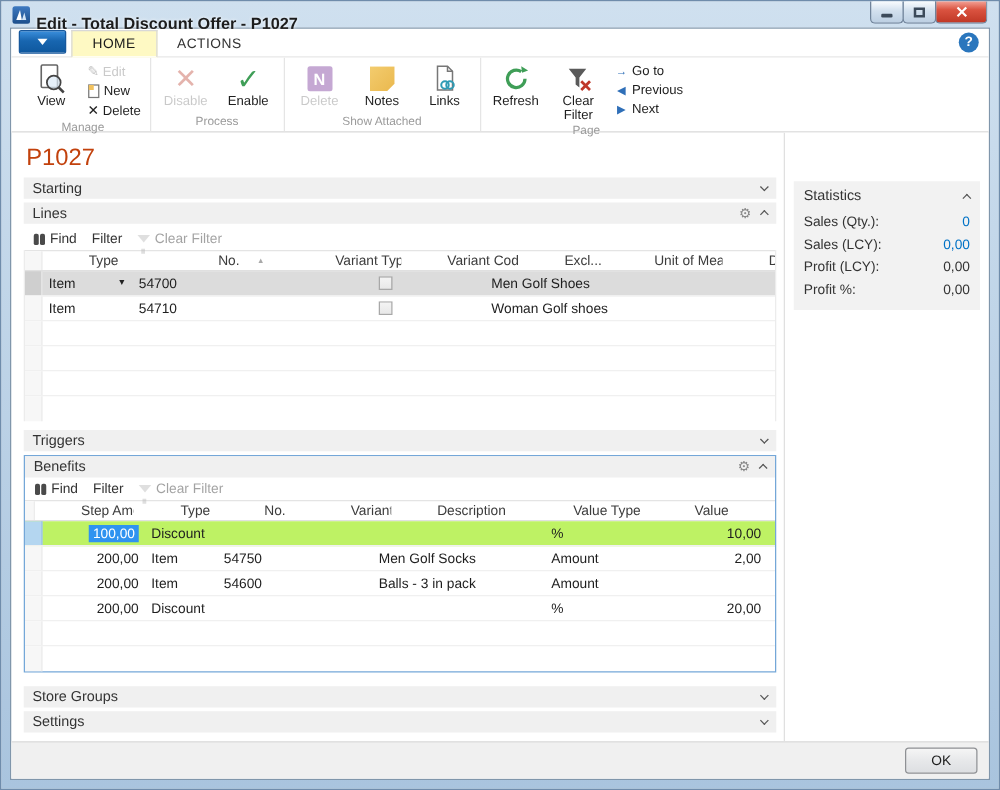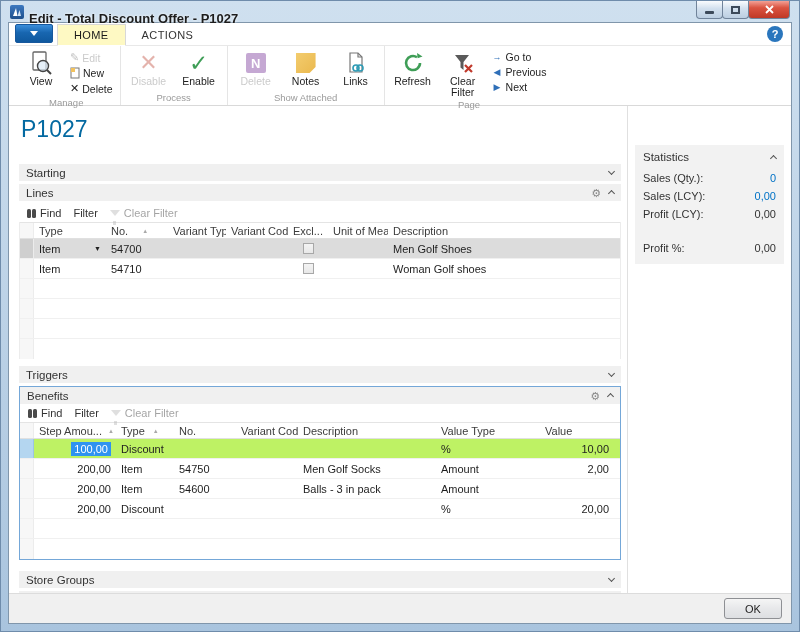--- a/index.html
+++ b/index.html
@@ -46,37 +46,37 @@
   .x-glyph { color:#c4584a; font-size:22px; font-weight:bold; line-height:22px; }
   .del-glyph { font-size:11px; color:#222; font-weight:bold; }
   .pencil-glyph { font-size:11px; color:#777; }
   .note-icon { width:20px; height:20px; background:linear-gradient(135deg,#f3cc6e,#eab84e);
                clip-path:polygon(0 0,100% 0,100% 70%,70% 100%,0 100%); }
   .onenote-icon { width:20px; height:20px; background:#8040a0; color:#fff; font-weight:bold; font-size:13px;
                   display:flex; align-items:center; justify-content:center; border-radius:2px; }
   
   .content { flex:1; display:flex; overflow:hidden; }
   .main { flex:1; padding:0 6px 0 10px; overflow:hidden; }
-  .page-title { font-size:23px; color:#0369a1; margin:10px 0 21px 2px; }
+  .page-title { font-size:19px; color:#c2410c; margin:10px 0 4px 2px; }
   .secbar { height:17px; background:#f0f0f0; display:flex; align-items:center; padding:0 7px; margin-bottom:3px; font-size:11.5px; color:#333; }
   .secbar .sp { flex:1; }
   .chev { display:inline-block; width:5px; height:5px; border-right:1.4px solid #555; border-bottom:1.4px solid #555; transform:rotate(45deg); margin-bottom:2px; }
   .chev.up { transform:rotate(-135deg); margin-bottom:-2px; }
   .gear { font-size:11px; color:#888; margin-right:8px; line-height:10px; }
   
   .gtoolbar { display:flex; align-items:flex-end; gap:6px; font-size:11px; color:#333; padding:3px 4px 3px 8px; }
   .gtool { display:flex; align-items:center; gap:4px; padding:0 6px 0 0; }
   .binoc { display:inline-flex; gap:1px; }
   .binoc i { width:4px; height:9px; background:#4a4a4a; border-radius:1.5px; display:block; }
   .funnel-sm { width:0; height:0; border-left:5px solid transparent; border-right:5px solid transparent; border-top:6px solid #b9b9b9; position:relative; }
   .funnel-sm:after { content:""; position:absolute; left:-1.5px; top:5px; width:3px; height:4px; background:#b9b9b9; }
   
   .grid { border-left:1px solid #ececec; border-right:1px solid #ececec; font-size:11px; color:#1e1e1e; }
   .grow { display:flex; height:20px; align-items:center; border-bottom:1px solid #f0f0f0; }
-  .ghead { height:17px; border-top:1px solid #e4e4e4; border-bottom:1px solid #e0e0e0; color:#3c3c3c; }
+  .ghead { height:17px; border-top:1px solid #e4e4e4; border-bottom:1px solid #e0e0e0; color:#3c3c3c;gap:32px; }
   .ghead > div { display:flex; align-items:center; }
   .gcell { padding:0 5px; white-space:nowrap; overflow:hidden; }
   .gsel { width:14px; align-self:stretch; background:#f7f7f7; border-right:1px solid #ececec; }
   .sort { font-size:6px; color:#a9a9a9; margin-left:14px; }
   .right { text-align:right; justify-content:flex-end; display:flex; }
   
   .lg-type{width:72px;} .lg-no{width:62px;} .lg-vt{width:58px;} .lg-vc{width:62px;}
   .lg-excl{width:40px; display:flex; justify-content:center;} .lg-uom{width:60px;} .lg-desc{flex:1;}
   .lines-sel { background:#dcdcdc; }
   .lines-sel .gsel { background:#cfcfcf; }
@@ -422,21 +422,21 @@
                 </div>
               <div class="gcell bg-vc">
                   <span>Variant Code</span>
                 </div>
               <div class="gcell bg-desc">
                   <span>Description</span>
                 </div>
               <div class="gcell bg-vtype">
                   <span>Value Type</span>
                 </div>
-              <div class="gcell bg-val" style="justify-content:flex-start;">
+              <div class="gcell bg-val" style="justify-content:flex-end;">
                   <span>Value</span>
                 </div>
               <div class="bg-fill"></div>
             </div>
 
             <div class="grow ben-sel">
               <div class="gsel"></div>
               <div class="gcell bg-step right">
                   <span class="cell-selected">100,00</span>
                 </div>
@@ -518,21 +518,21 @@
             <span class="chev up"></span>
           </div>
           <div class="frow" style="margin-bottom:2px;">
               <span class="fl">Sales (Qty.):</span>
               <span class="fv blue-val">0</span>
             </div>
           <div class="frow" style="margin-bottom:2px;">
               <span class="fl">Sales (LCY):</span>
               <span class="fv blue-val">0,00</span>
             </div>
-          <div class="frow" style="margin-bottom:18px;">
+          <div class="frow" style="margin-bottom:2px;">
               <span class="fl">Profit (LCY):</span>
               <span class="fv">0,00</span>
             </div>
           <div class="frow">
               <span class="fl">Profit %:</span>
               <span class="fv">0,00</span>
             </div>
         </div>
       </div>
     </div>

